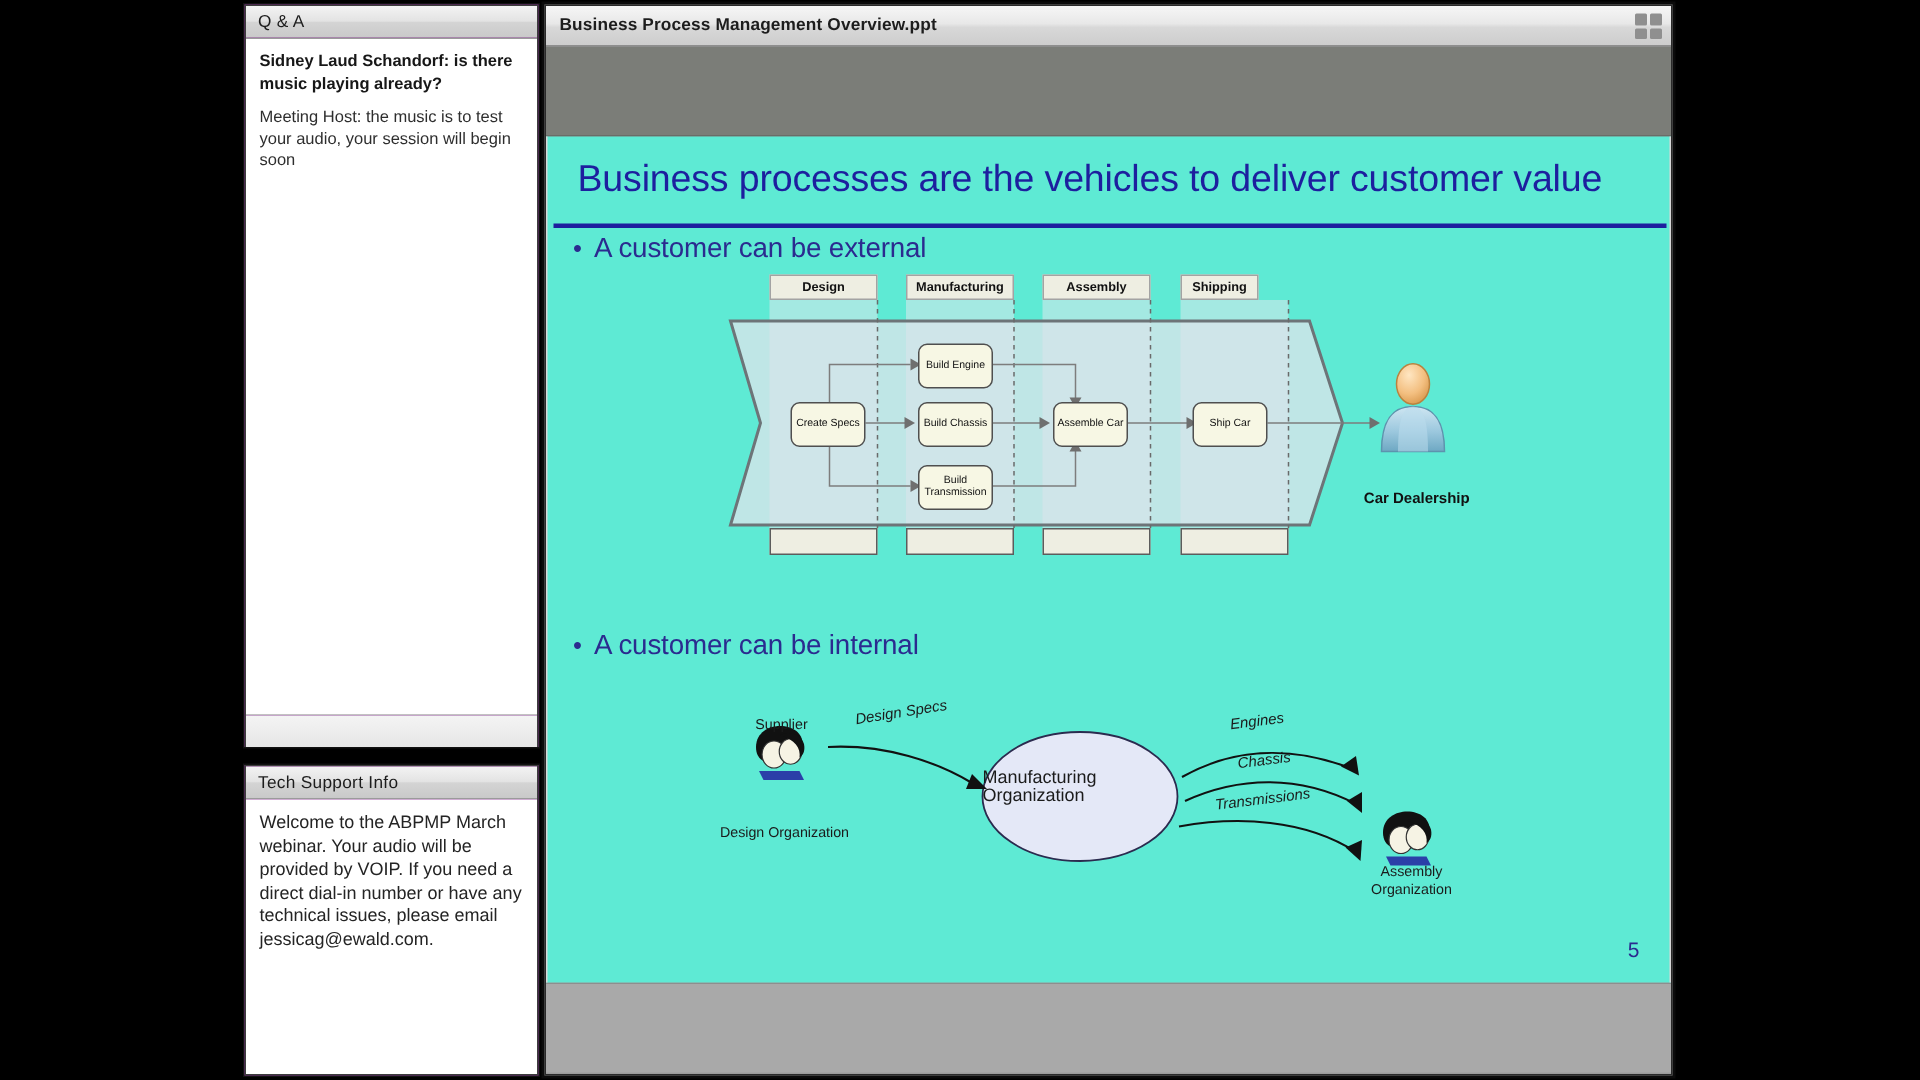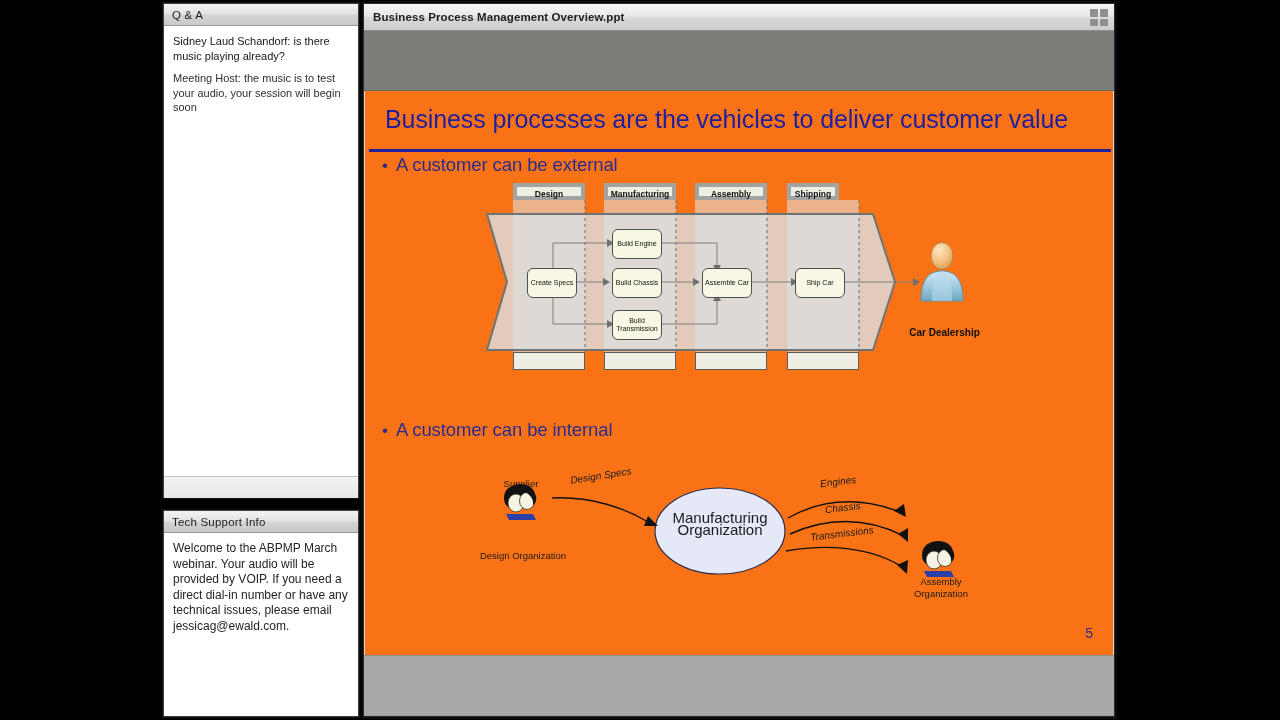--- a/index.html
+++ b/index.html
@@ -38,21 +38,21 @@
   #qa-panel .panel-body  { height: 450px; }
   #tsi-panel .panel-body { height: 183px; }
 
   .panel-footer {
     height: 22px;
     background: linear-gradient(to bottom, #f4f4f4, #e6e6e6);
     border-top: 1px solid #c2c2c2;
   }
 
   .msg { font-size: 11px; line-height: 14.5px; margin-bottom: 8px; }
-  .msg.bold  { color: #171717; font-weight: normal; }
+  .msg.bold  { color: #171717; font-weight: bold; }
   .msg.plain { color: #2e2e2e; }
   .tsi-text  { font-size: 12px; line-height: 15.5px; color: #242424; }
 
   
   #viewer {
     position: absolute;
     left: 363px; top: 3px;
     width: 752px; height: 714px;
     background: #9c9c9c;
     border: 1px solid #2a2a2a;
@@ -80,21 +80,21 @@
   #fullscreen-btn i { display: block; background: #8f8f8f; border-radius: 1px; }
 
   #viewer-topband {
     height: 60px;
     background: #7b7d78;
     border-bottom: 1px solid #6a6c68;
   }
   #slide {
     position: relative;
     height: 564px;
-    background: #f97316;
+    background: #5eead4;
     border-left: 1px solid #d8d8d8;
     border-right: 1px solid #d8d8d8;
     overflow: hidden;
   }
   #viewer-bottomband {
     height: 60px;
     background: #a9a9a9;
     border-top: 1px solid #8e8e8e;
   }
 
@@ -136,21 +136,21 @@
   #diagram-top {
     position: absolute;
     left: 120px; top: 92px;
     width: 520px; height: 185px;
   }
   #diagram-top svg { display: block; }
 
   .lane-hdr {
     position: absolute;
     background: #eeeee2;
-    border: 4px solid #a3a3a3;
+    border: 1px solid #a3a3a3;
     font-size: 8.5px; font-weight: bold; color: #111;
     text-align: center;
     line-height: 15px; height: 17px;
   }
   .lane-foot {
     position: absolute;
     background: #eeeee2;
     border: 1px solid #5c5c5c;
     height: 18px;
   }
@@ -190,22 +190,22 @@
     text-align: center; line-height: 12px;
   }
   .d2-curvelabel {
     position: absolute;
     font-size: 10px; color: #1b1b1b;
     font-style: italic;
   }
   #ellipse-text {
     position: absolute;
     left: 175px; top: 56px;
-    width: 130px; text-align: center;
-    font-size: 15px; color: #1b1b1b; line-height: 12px;
+    width: 130px; 
+    font-size: 12px; color: #1b1b1b; line-height: 12px;
   }
 </style>
 </head>
 <body>
 
 <div id="root">
 
   <div id="qa-panel" class="side-panel">
     <div class="panel-header">
       <span>Q &amp; A</span>

